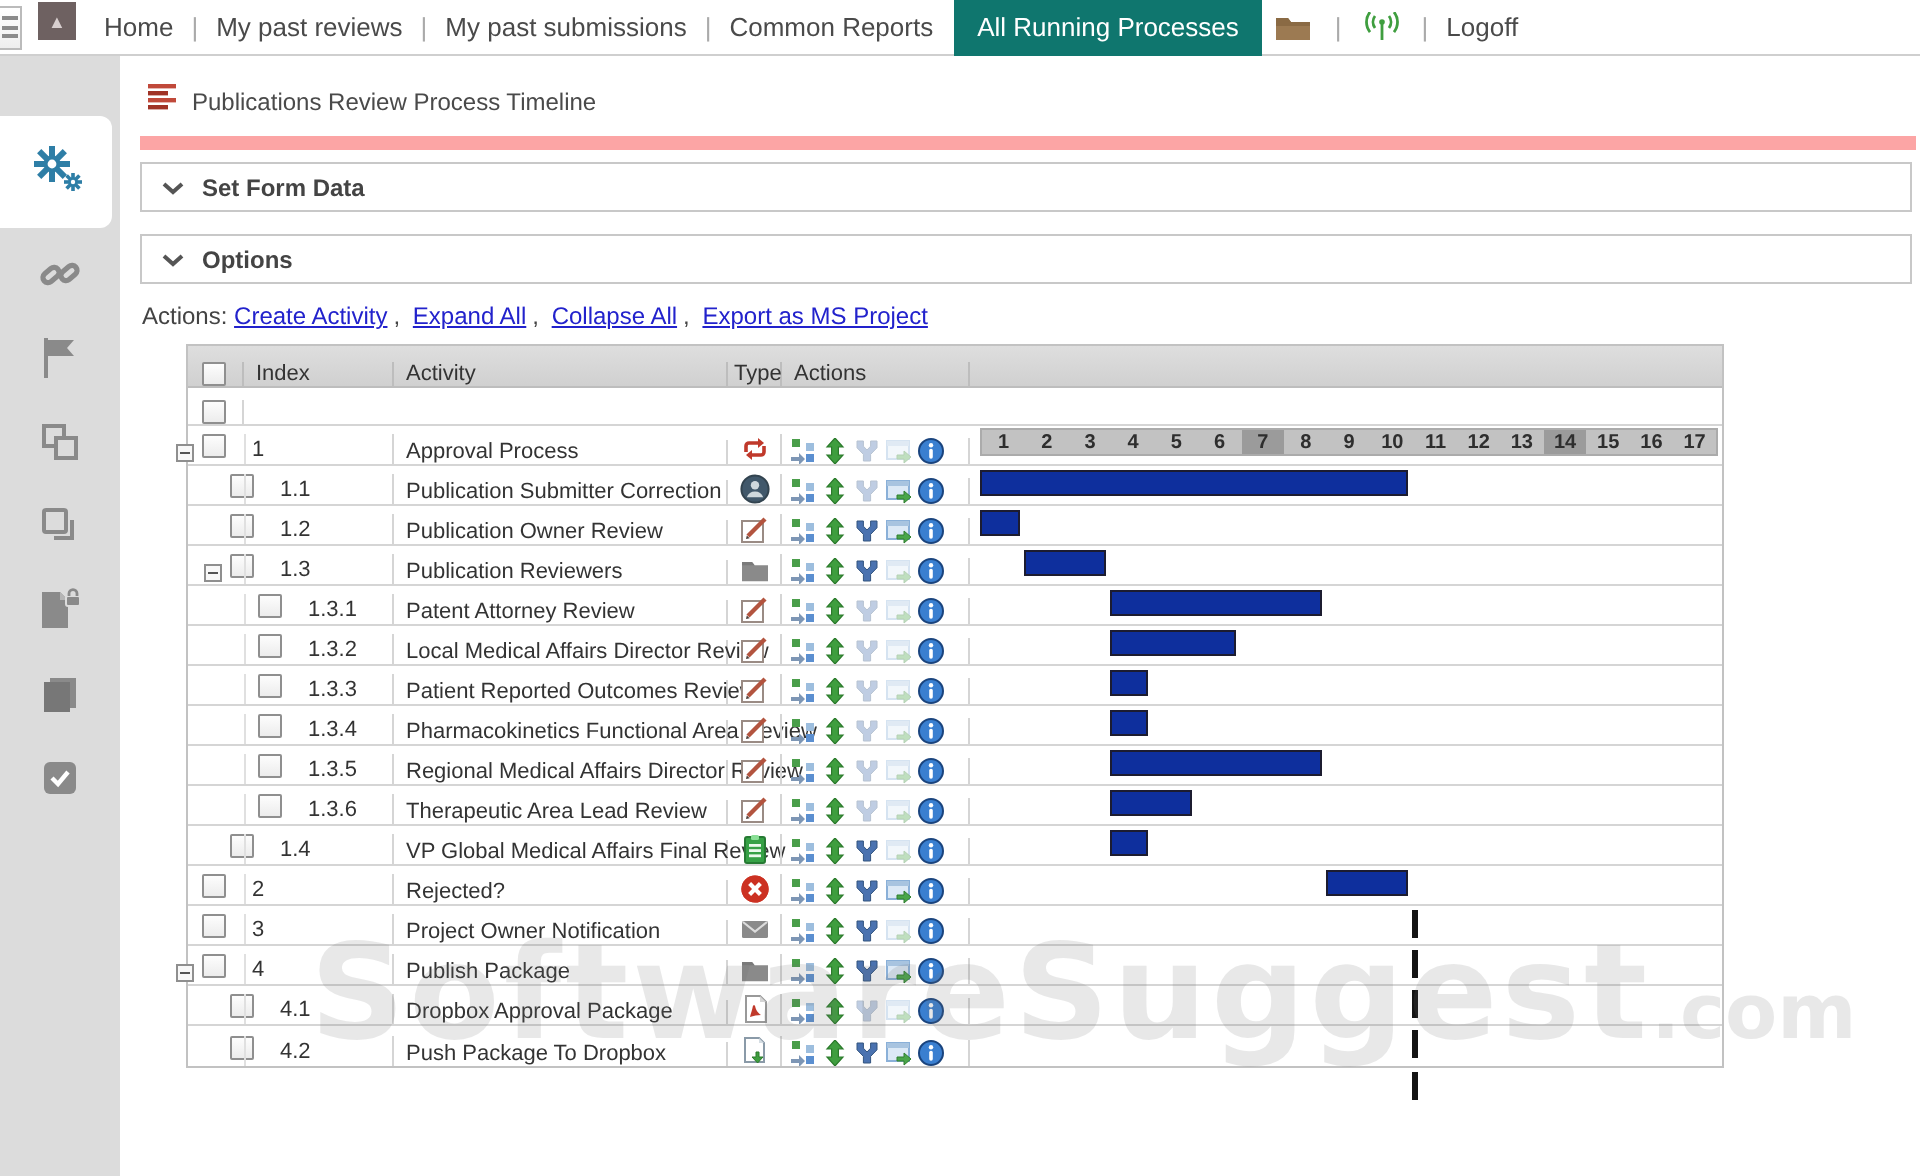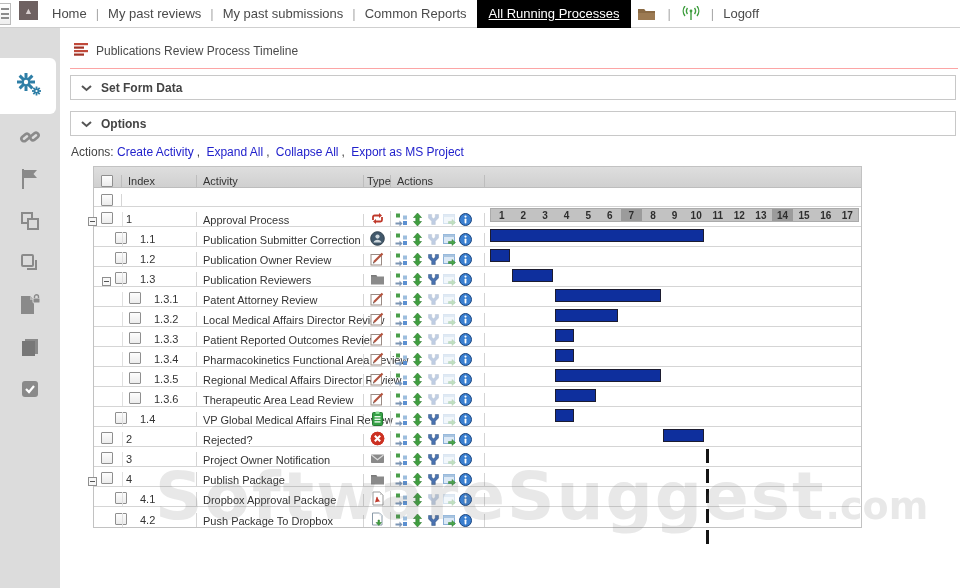--- a/index.html
+++ b/index.html
@@ -9,44 +9,44 @@
   
   .topbar { height:28px; background:#fff; border-bottom:1px solid #cfcfcf;
     display:flex; align-items:center; font-size:13px; color:#4a4a4a; }
   .menu-stub { width:11px; height:22px; margin-right:6px; border:1px solid #bbb; border-left:none;
     background:linear-gradient(#fff,#eee); display:flex; flex-direction:column; justify-content:space-evenly; padding:2px 1px;}
   .menu-stub i { display:block; height:2px; background:#8a8a8a; }
   .collapse-btn { width:19px; height:19px; background:#6e6161; color:#d8cfcf; font-size:9px;
     display:flex; align-items:center; justify-content:center; margin:0 10px 6px 2px; cursor:pointer; }
   .nav-item { padding:0 4px; white-space:nowrap; cursor:pointer; }
   .nav-sep { color:#aaa; padding:0 5px; }
-  .nav-item.active { background:#000000; color:#fff; height:28px; line-height:28px; padding:0 12px; margin-left:6px;text-decoration:underline; }
+  .nav-item.active { background:#0f766e; color:#fff; height:28px; line-height:28px; padding:0 12px; margin-left:6px; }
   .nav-icon { display:inline-flex; align-items:center; margin:0 6px; cursor:pointer; }
 
   
   .main { display:flex; height:560px; }
   .sidebar { width:60px; background:#dcdcdc; flex:none; padding-top:30px; }
   .side-item { height:42px; display:flex; align-items:center; justify-content:center; cursor:pointer; }
   .side-item.active { background:#fff; height:56px; width:56px; border-radius:0 6px 6px 0; margin-bottom:4px; }
   .content { flex:1; position:relative; background:#fff; padding:10px 2px 0 10px; }
 
   
   .page-header { display:flex; align-items:center; gap:7px; padding:4px 0 8px 4px;
-    border-bottom:1px solid #fca5a5; }
+    border-bottom:7px solid #fca5a5; }
   .page-header .title { font-size:12px; color:#4a4a4a; }
 
   
   .panel { border:1px solid #c8c8c8; height:25px; display:flex; align-items:center;
     padding-left:10px; margin:11px 2px 0 0; background:#fff; cursor:pointer; }
   .panel .chev { margin-right:9px; display:flex; }
   .panel .plabel { font-size:12px; font-weight:bold; color:#444; }
 
   
   .actions-line { font-size:12px; color:#444; margin:9px 0 7px 1px; }
-  .actions-line a { color:#2222cc; cursor:pointer; }
+  .actions-line a { color:#2222cc; text-decoration:underline; cursor:pointer; }
   .actions-line .comma { color:#444; padding:0 3px; }
 
   
   .grid { margin-left:23px; width:769px; border:1px solid #c2c2c2; font-size:11px; color:#333;
     position:relative; background:#fff; }
   .grow { display:flex; border-bottom:1px solid #d5d5d5; height:20px; align-items:flex-end; position:relative; }
   .grow:last-child { border-bottom:none; }
   .gcell { border-right:1px solid #d5d5d5; display:flex; align-items:center; overflow:visible; position:relative; }
   .gcell:last-child { border-right:none; }
   .c-check { width:28px; flex:none; padding-left:7px; }

